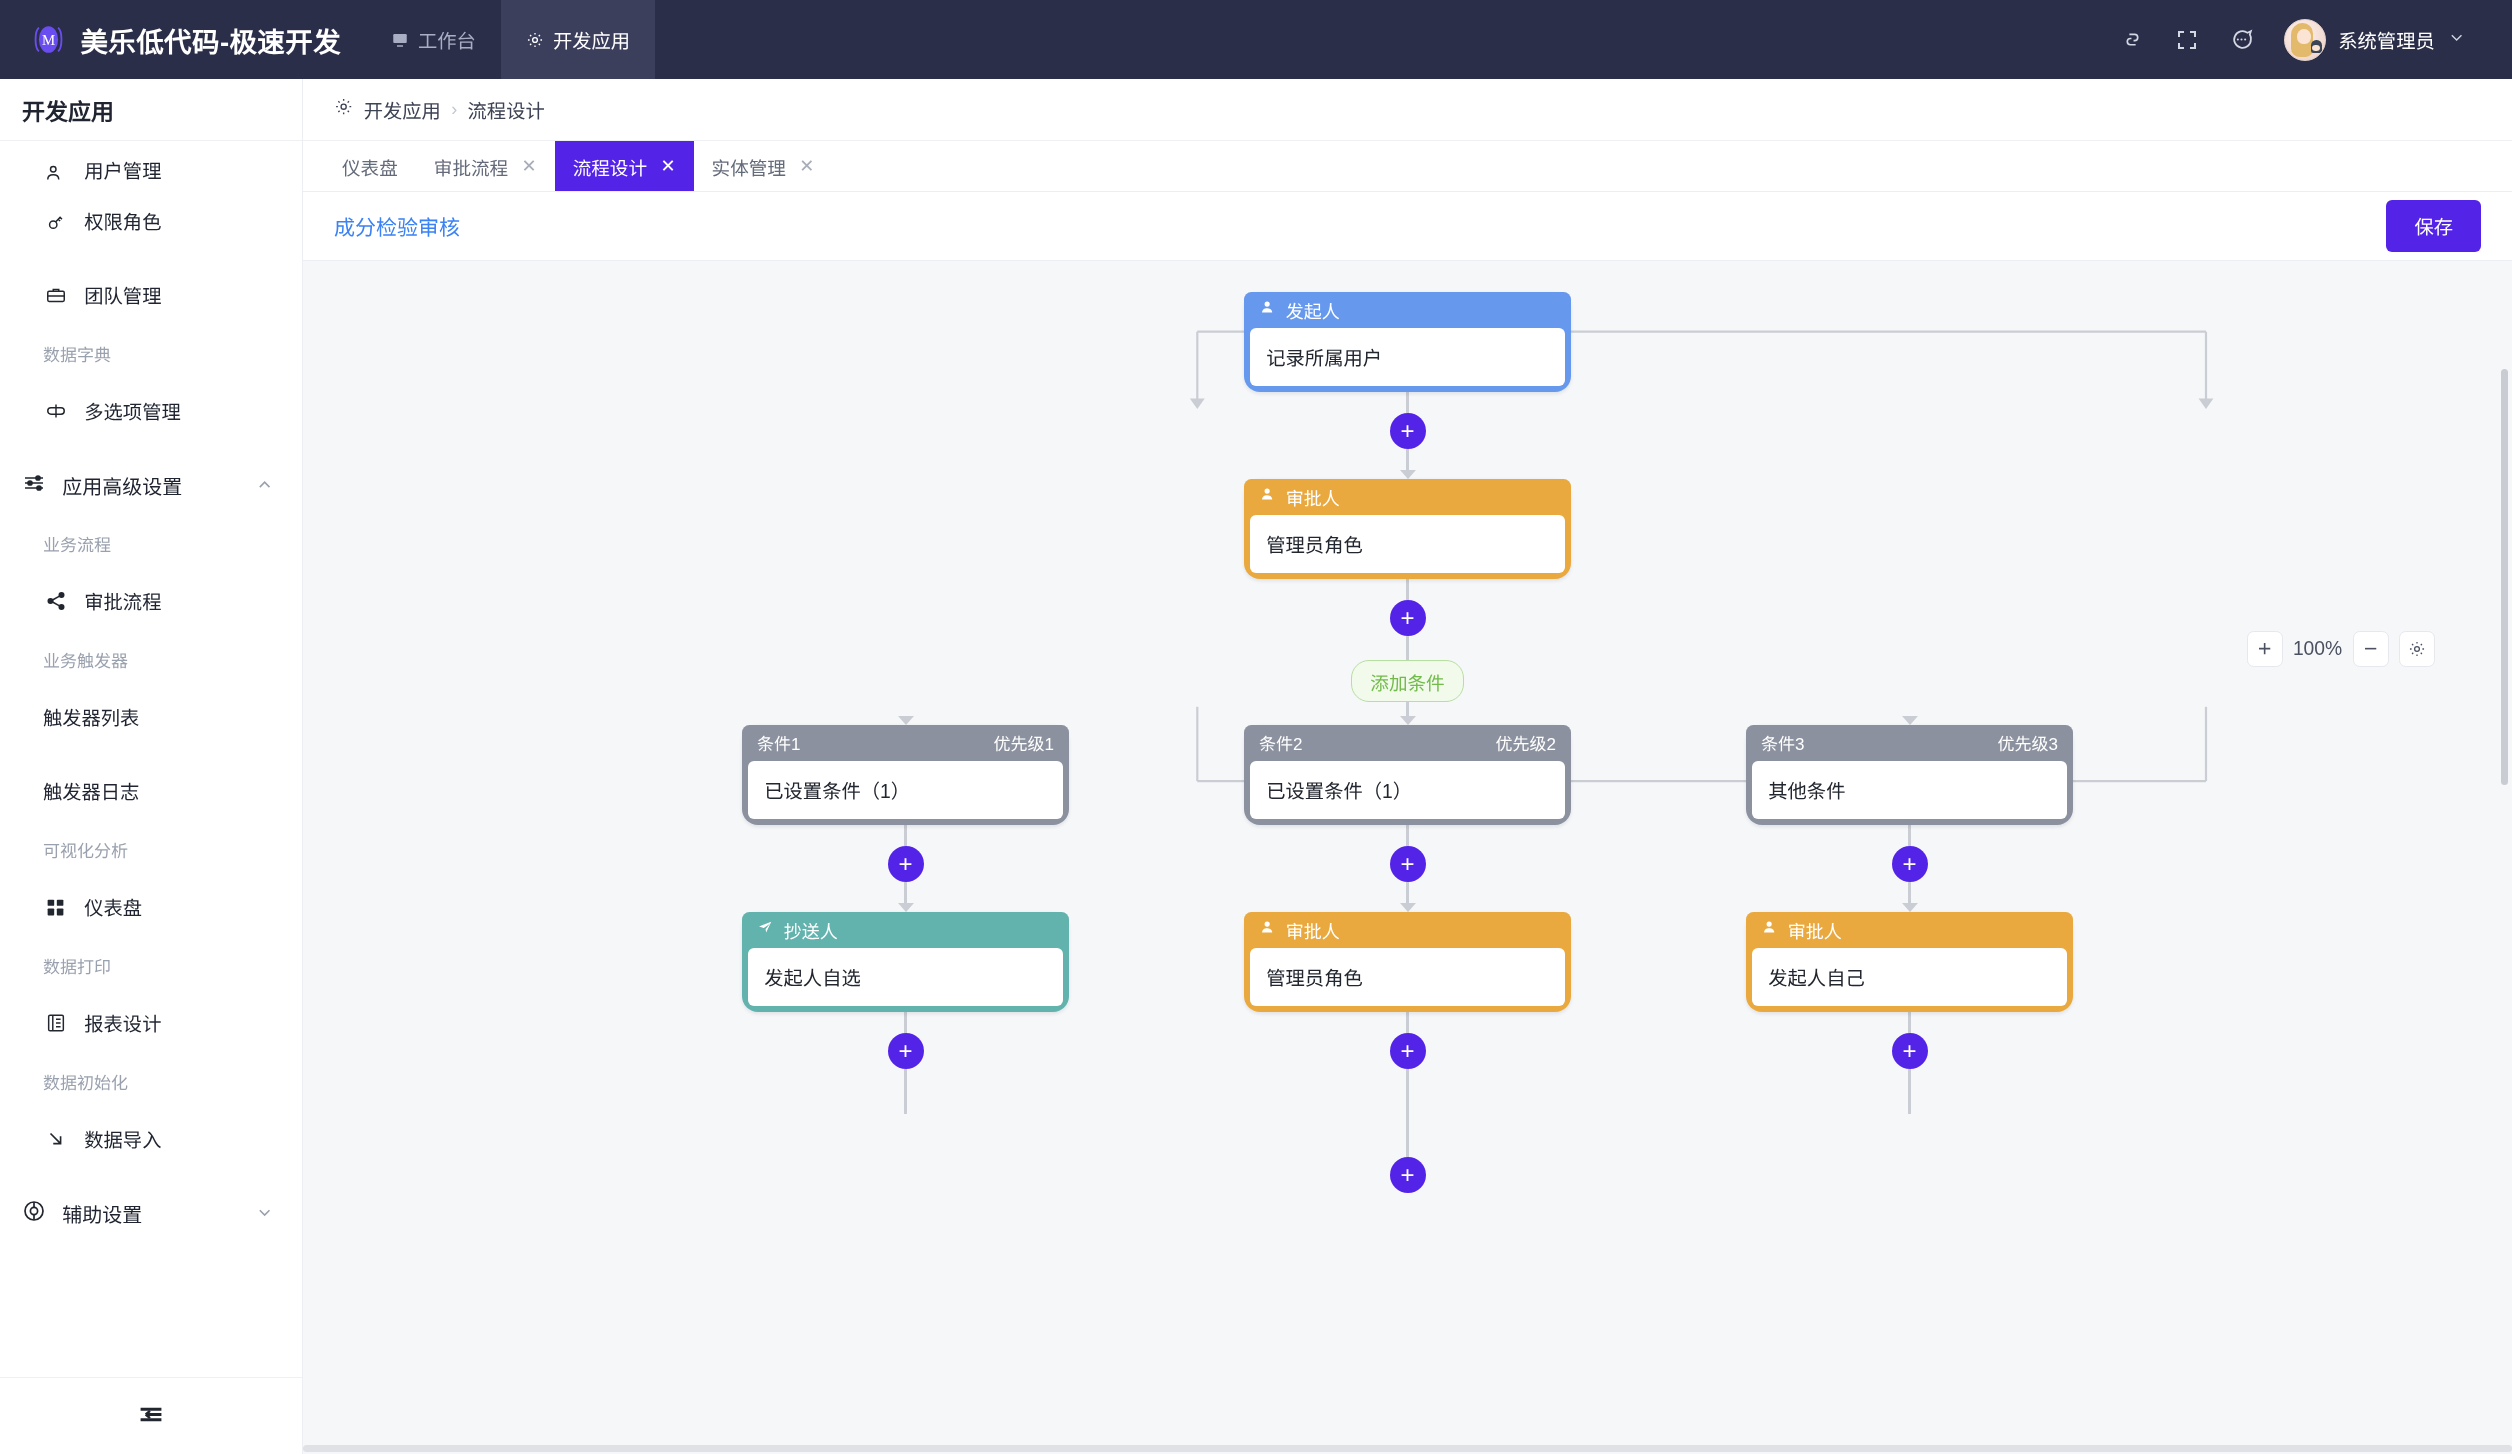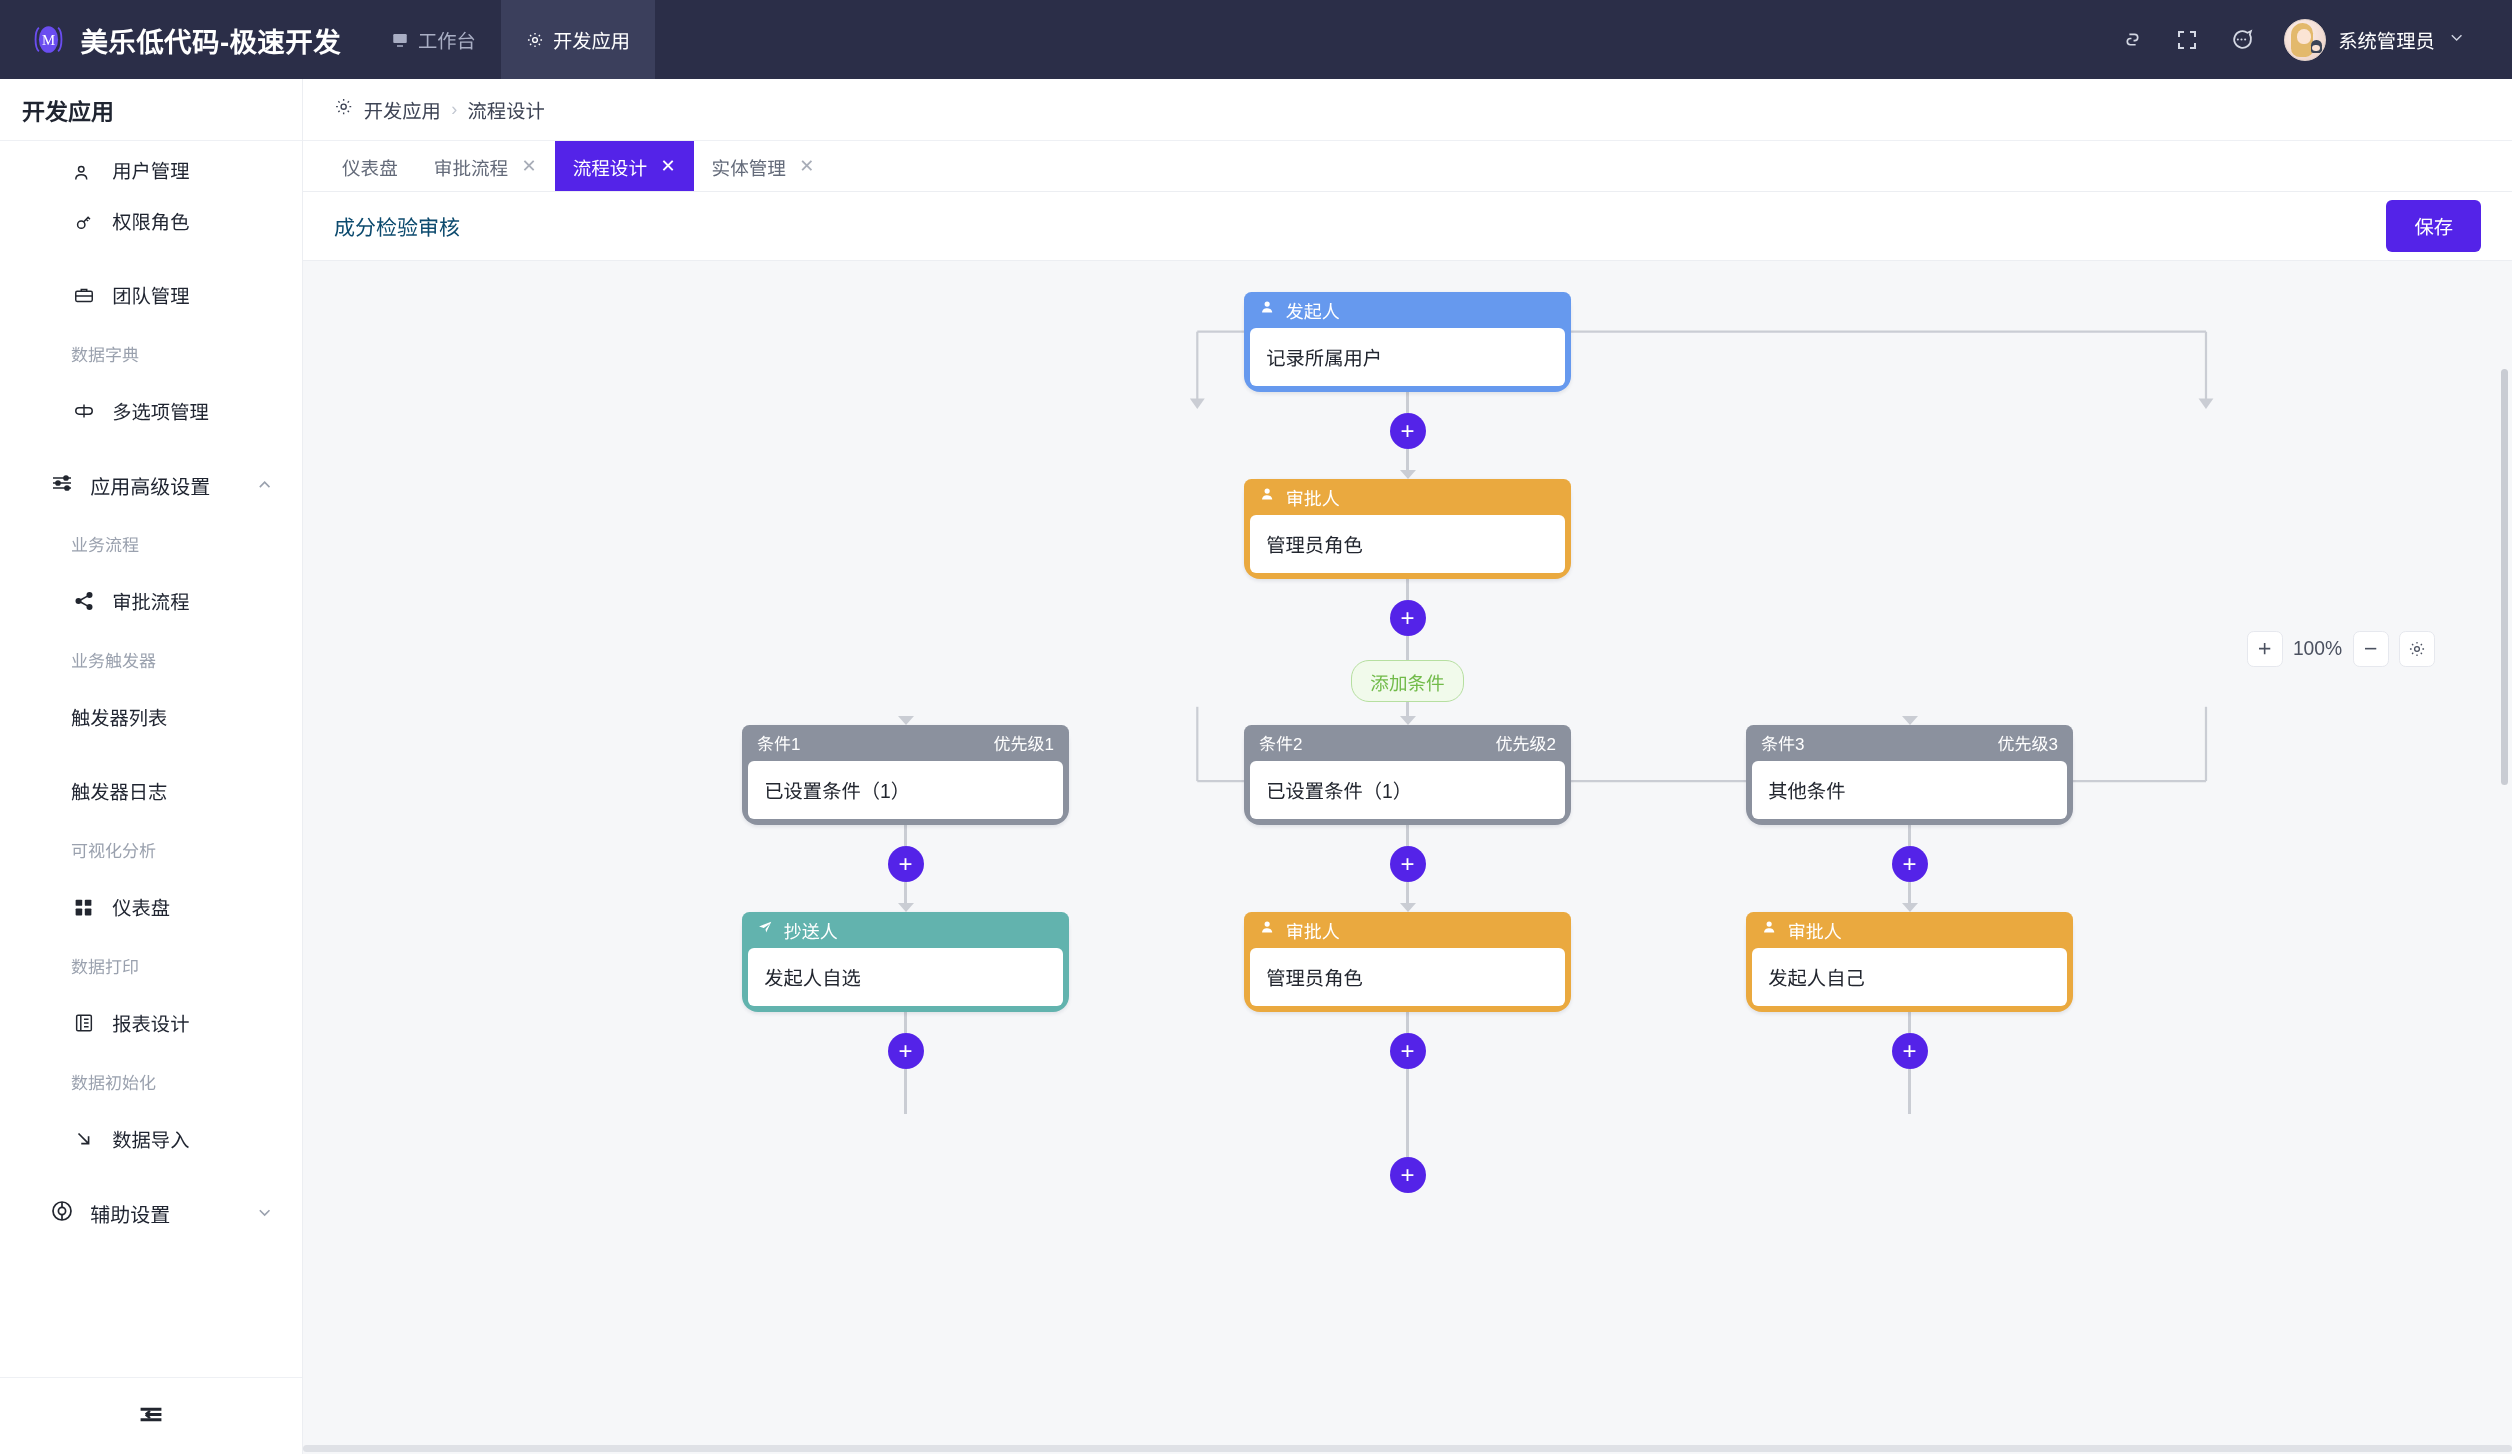--- a/index.html
+++ b/index.html
@@ -74,21 +74,21 @@
     border-right: 0.7px solid #eceef2;
     display: flex; flex-direction: column;
     position: relative;
   }
   .sidebar-head {
     height: 62px; flex: none; display: flex; align-items: center;
     padding-left: 22px; font-size: 23px; font-weight: bold; color: #1f2430;
     border-bottom: 0.7px solid #eef0f4;
   }
   .sidebar-scroll {
-    flex: 1; overflow: hidden; padding-top: 0; padding-left: 28px;
+    flex: 1; overflow: hidden; padding-top: 0;
   }
   .menu-item {
     display: flex; align-items: center; gap: 16.3px;
     height: 74px; padding-left: 43px; cursor: pointer;
     font-size: 19.3px; color: #1f2430; white-space: nowrap;
   }
   .menu-item.partial { height: 43px; overflow: hidden; align-items: flex-end; }
   .menu-item .mi-ic { width: 25px; display: flex; justify-content: center; flex: none; }
   .menu-item.noicon { padding-left: 43px; }
   .group-label {
@@ -129,21 +129,21 @@
   }
   .ptab.active { background: #5423e8; color: #fff; }
   .ptab .x { font-size: 18px; color: #a8adb8; line-height: 1; }
   .ptab.active .x { color: #fff; }
 
   .titlebar {
     height: 69px; flex: none; background: #fff;
     display: flex; align-items: center; justify-content: space-between;
     padding: 0 31px 0 31px; border-bottom: 0.7px solid #eceef2;
   }
-  .flow-title { font-size: 21px; color: #0c4a6e; }
+  .flow-title { font-size: 21px; color: #3b82f6; }
   .save-btn {
     background: #5423e8; color: #fff; font-size: 19.3px;
     border: none; border-radius: 6px; padding: 12px 28px; cursor: pointer;
   }
 
   .canvas-wrap { flex: 1; position: relative; overflow: hidden; background: #f6f7f9; }
   .zoom-ctrl {
     position: absolute; right: 77px; top: 370px; display: flex; align-items: center; gap: 10.4px;
     z-index: 20;
   }

